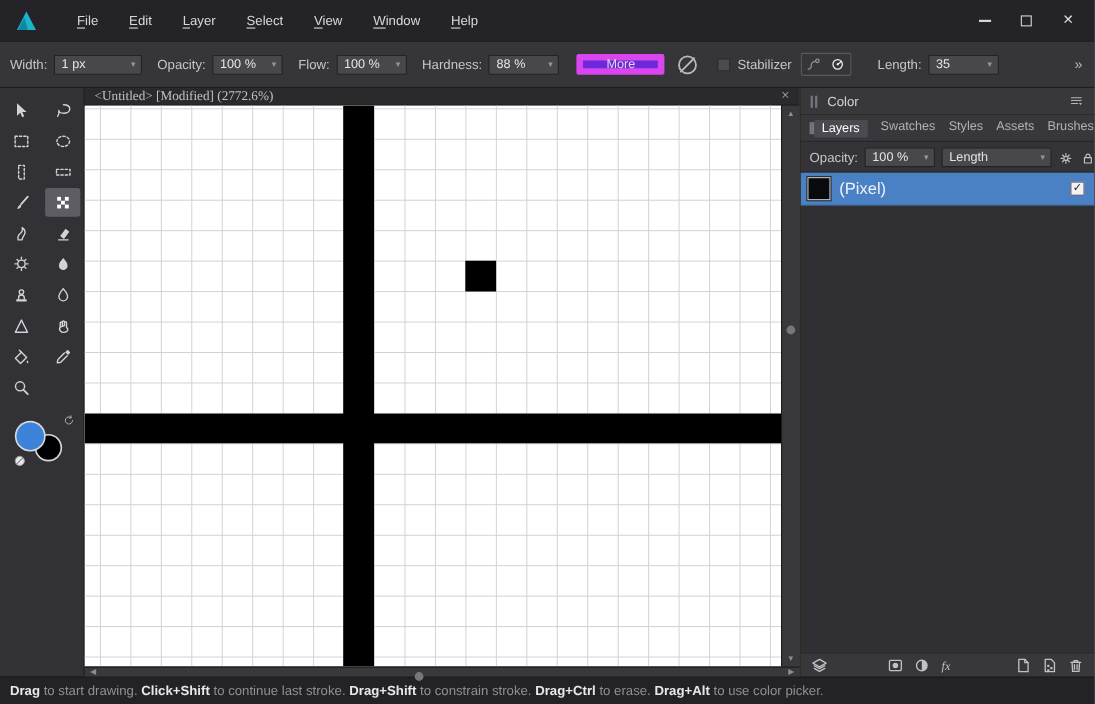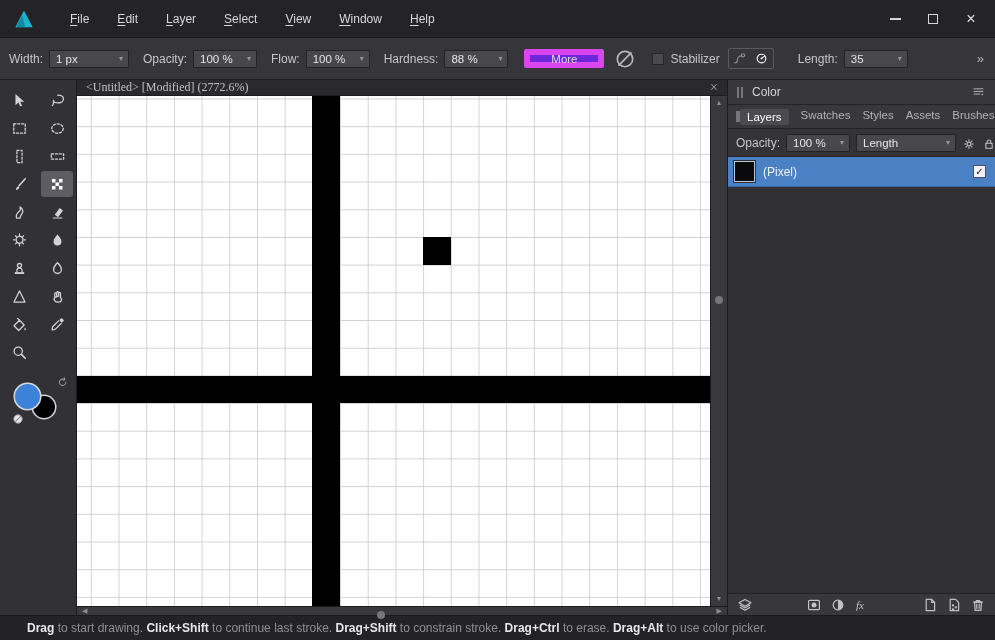--- a/index.html
+++ b/index.html
@@ -115,36 +115,36 @@
     display:flex; align-items:center; gap:6px; padding:0 8px; font-size:11px; flex:0 0 auto; }
   .layer-controls .dd { height:18px; }
   .picon { width:16px; height:16px; color:#c2c2c6; display:inline-flex; }
   .picon svg { width:16px; height:16px; }
   .picon.small { width:14px; height:14px; }
   .lock-gap { margin-left:auto; }
   .layer-row { height:30px; background:#4a80c4; border-bottom:1px solid #3a66a0;
     display:flex; align-items:center; gap:8px; padding:0 9px 0 6px; flex:0 0 auto; }
   .thumb { width:21px; height:21px; background:#0a0a0c; border:1px solid #b9c6d6;
     box-shadow:0 0 0 1px #2f2f33; }
-  .layer-label { color:#eef2f8; font-size:12px; flex:1; }
+  .layer-label { color:#eef2f8; font-size:15px; flex:1; }
   .vis-check { width:13px; height:13px; background:#f2f2f4; border:1px solid #49516a;
     display:inline-flex; align-items:center; justify-content:center;
     font-size:10px; color:#1d1d20; }
   .panel-filler { flex:1 1 auto; background:#303034; }
   .layers-footer { height:22px; background:#38383c; border-top:1px solid #242428;
     display:flex; align-items:center; gap:8px; padding:0 9px; flex:0 0 auto; }
   .sp { flex:1; }
   .panel-bottom { height:23px; background:#333338; border-top:1px solid #242428;
     display:flex; align-items:center; gap:10px; padding:0 10px; flex:0 0 auto; }
   #bottom-tabs { display:inline-flex; gap:14px; }
   .btab { color:#bcbcc0; font-size:11.5px; }
 
   
   .statusbar { height:25px; background:#232327; border-top:1px solid #1a1a1d;
-    display:flex; align-items:center; padding:0 27px; font-size:12px; color:#8f8f94;
+    display:flex; align-items:center; padding:0 9px; font-size:12px; color:#8f8f94;
     flex:0 0 auto; white-space:pre-wrap; }
   .statusbar b { color:#e8e8ec; font-weight:bold; }
 </style>
 </head>
 <body>
 
 <div id="app">
 
   <div class="menubar">
     <span class="logo">

